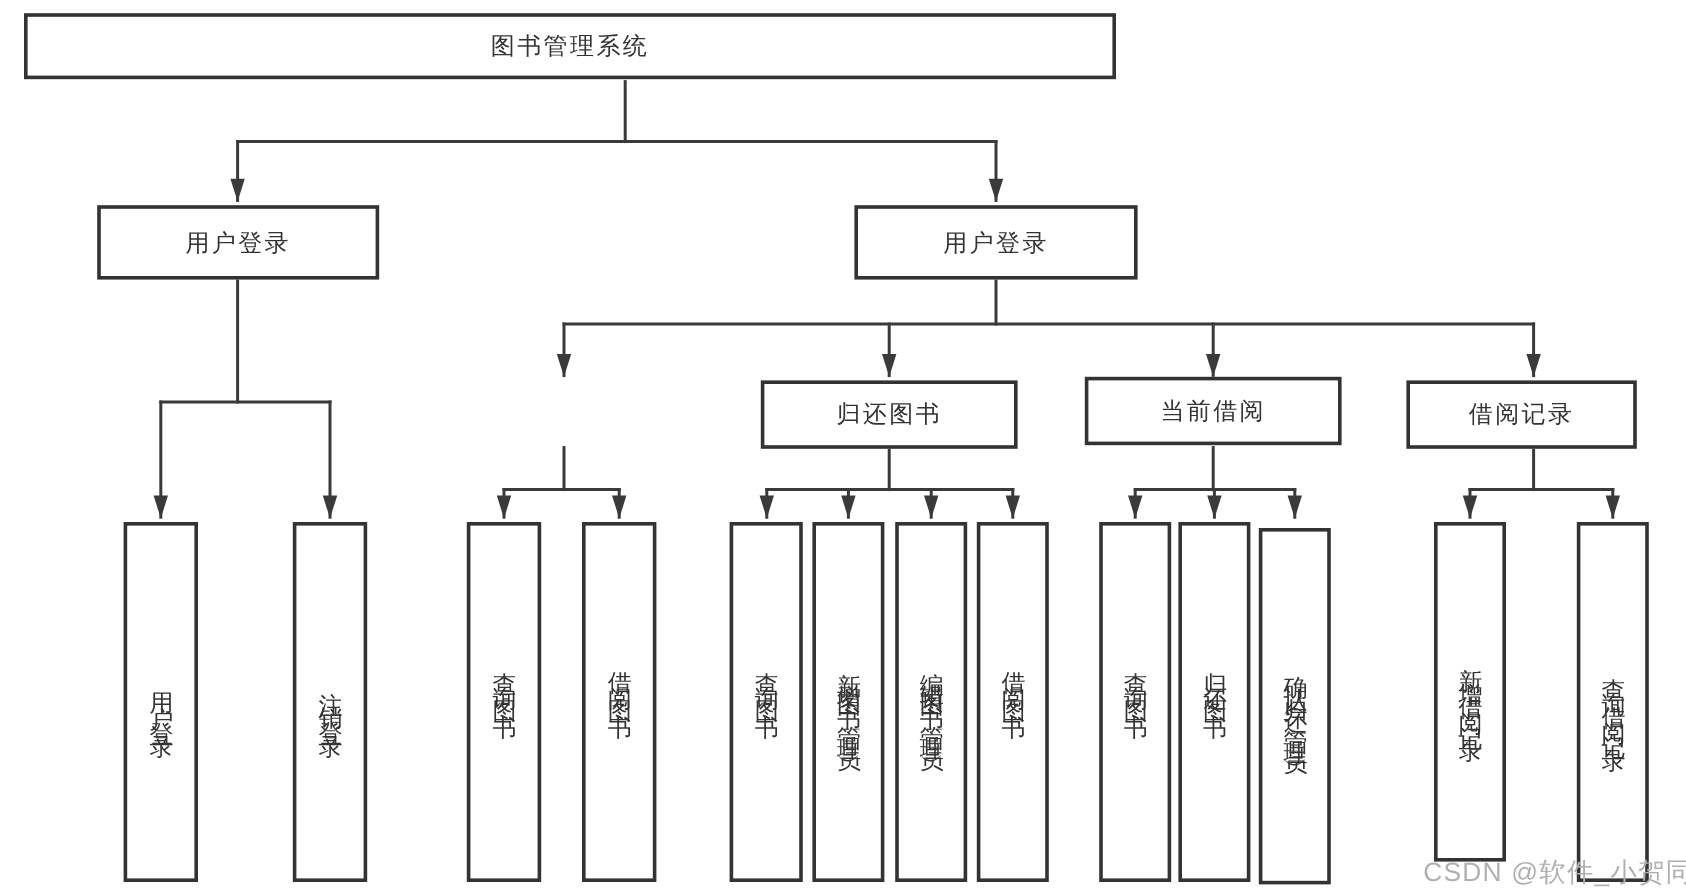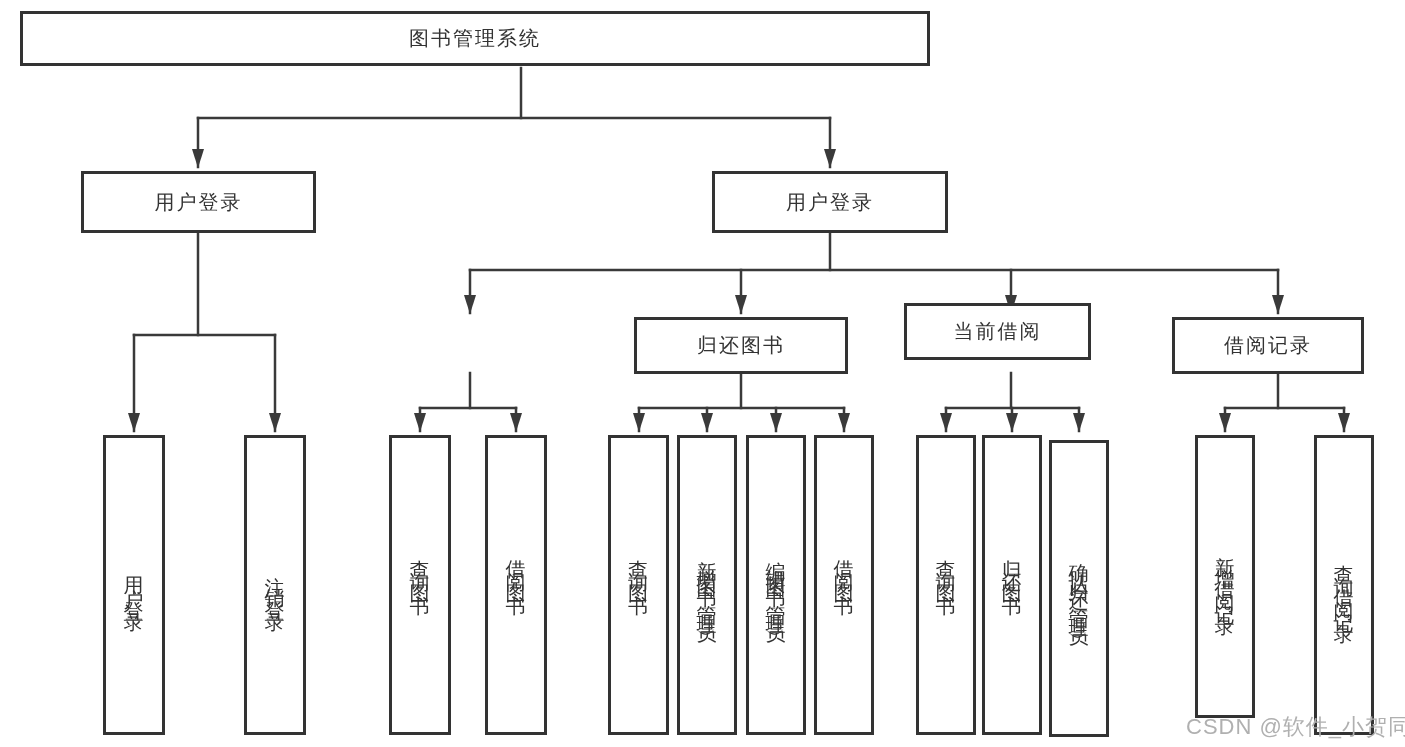--- a/index.html
+++ b/index.html
@@ -127,21 +127,21 @@
   <div class="node hnode" style="left:81px;top:171px;width:235px;height:62px">
     <span>用户登录</span>
   </div>
   <div class="node hnode" style="left:712px;top:171px;width:236px;height:62px">
     <span>用户登录</span>
   </div>
 
   <div class="node hnode" style="left:634px;top:317px;width:214px;height:57px">
     <span>归还图书</span>
   </div>
-  <div class="node hnode" style="left:904px;top:303px;width:187px;height:57px">
+  <div class="node hnode" style="left:904px;top:314px;width:214px;height:57px">
     <span>当前借阅</span>
   </div>
   <div class="node hnode" style="left:1172px;top:317px;width:192px;height:57px">
     <span>借阅记录</span>
   </div>
 
   <div class="node vnode" style="left:103px;top:435px;width:62px;height:300px">
     <span class="vtext">用户登录</span>
   </div>
   <div class="node vnode" style="left:244px;top:435px;width:62px;height:300px">

